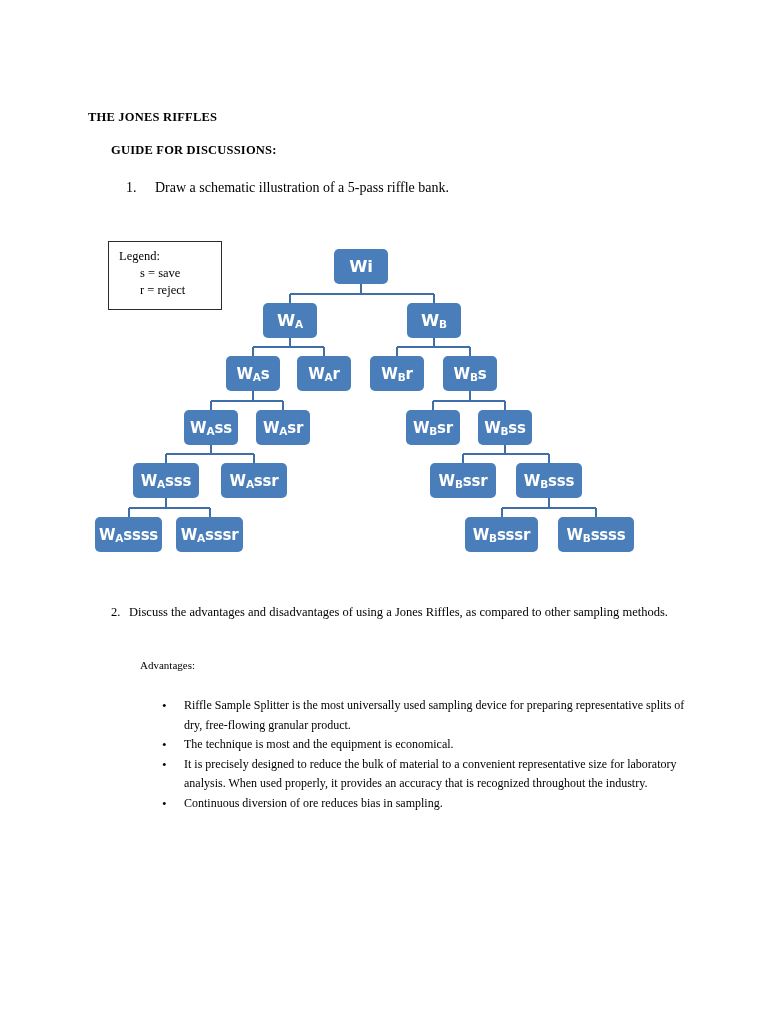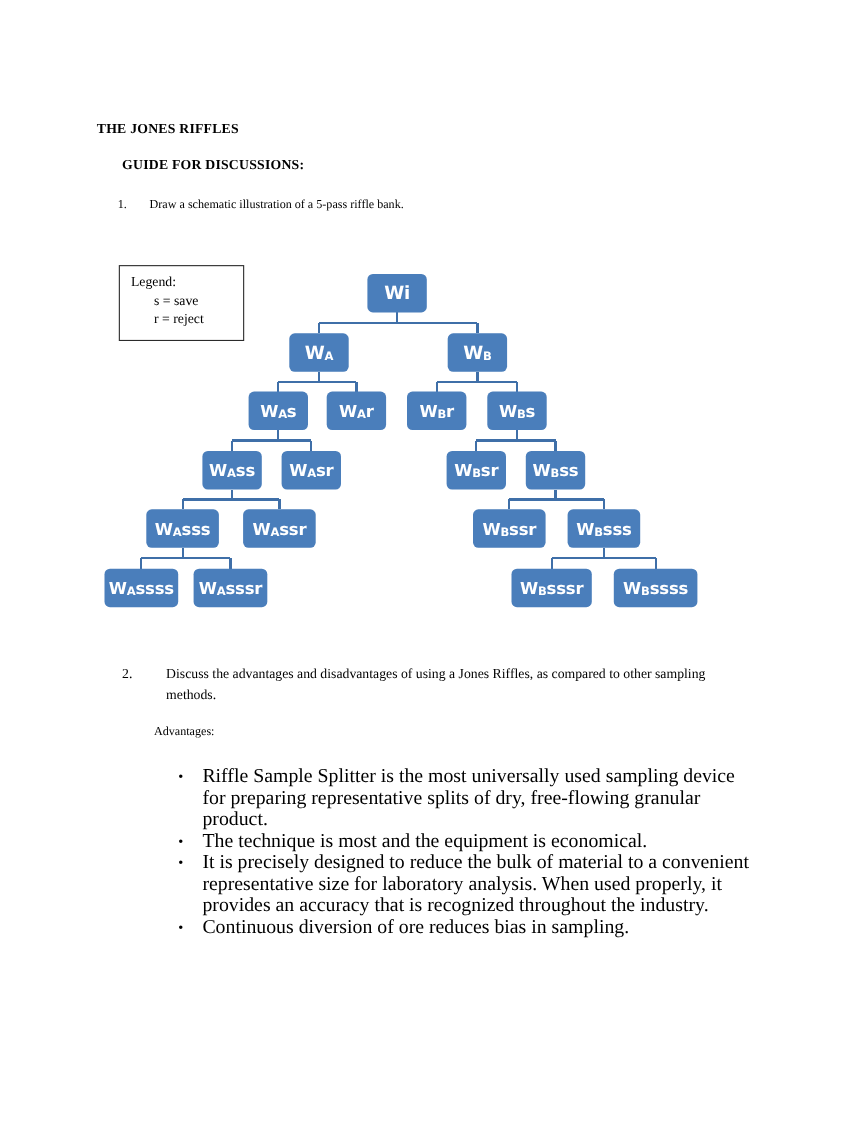--- a/index.html
+++ b/index.html
@@ -29,56 +29,56 @@
   .doc-subtitle {
     position: absolute;
     left: 111px;
     top: 143px;
     font-size: 12.5px;
     font-weight: bold;
     letter-spacing: 0.2px;
   }
   .q1 {
     position: absolute;
-    left: 107px;
+    left: 126px;
     top: 180px;
-    font-size: 11px;
+    font-size: 14px;
     width: 600px;
   }
   .q1 .num { display: inline-block; width: 29px; }
 
   .q2 {
     position: absolute;
     left: 111px;
     top: 603px;
     width: 572px;
     font-size: 12.5px;
     line-height: 19px;
   }
   .q2 .num {
     position: absolute;
     left: 0;
     top: 0;
     width: 29px;
   }
-  .q2 .body { display: block; margin-left: 40px; }
+  .q2 .body { display: block; margin-left: 18px; }
 
   .adv-label {
     position: absolute;
     left: 140px;
     top: 659px;
     font-size: 11px;
   }
 
   .bullets {
     position: absolute;
     left: 158px;
     top: 696px;
     width: 528px;
-    font-size: 18px;
+    font-size: 12px;
     line-height: 19.5px;
     margin: 0;
     padding: 0;
     list-style: none;
   }
   .bullets li {
     position: relative;
     padding-left: 26px;
     margin-bottom: 0px;
   }

